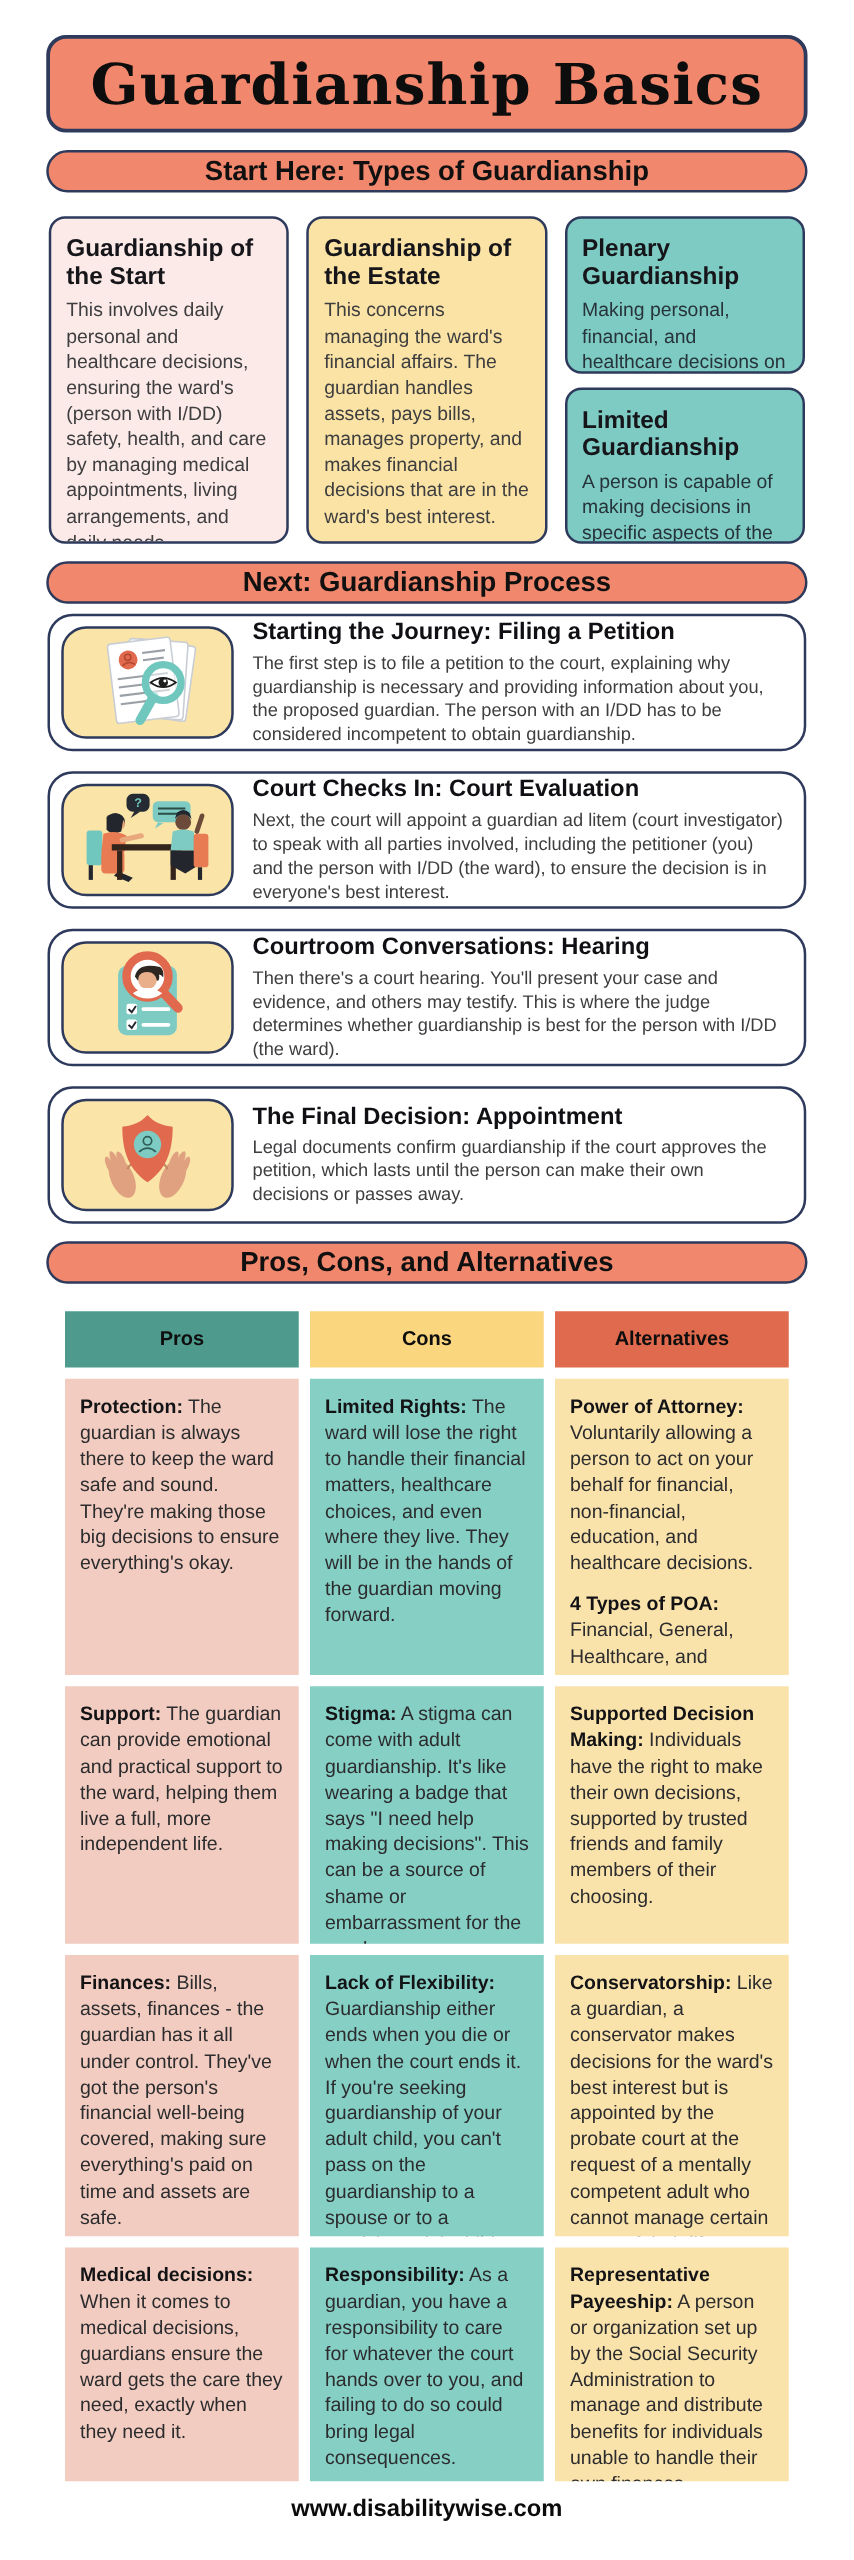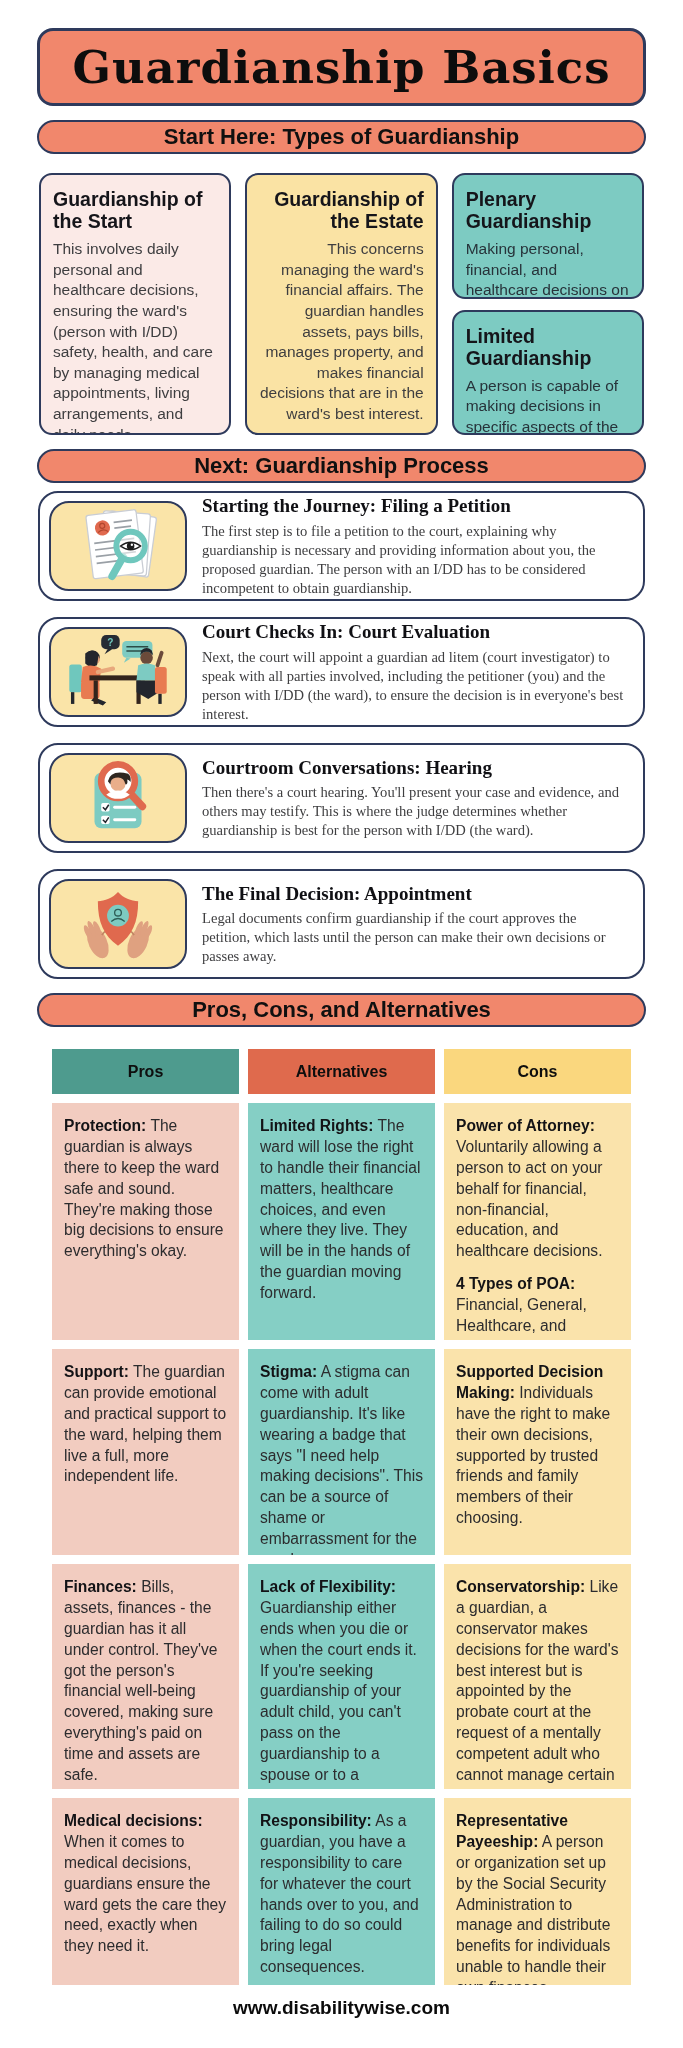--- a/index.html
+++ b/index.html
@@ -28,37 +28,37 @@
   
   .types-row{display:flex;gap:14px;margin:19px 39px 0;height:262px;}
   .types-row .col{flex:1;display:flex;flex-direction:column;gap:11px;}
   .type-card{
     border:2px solid #2E3A5C;border-radius:13px;padding:13px 12px 10px;
     box-sizing:border-box;overflow:hidden;flex:1;
   }
   .type-card h3{margin:0 0 7px;font-size:19.5px;line-height:1.13;color:#15151a;}
   .type-card p{margin:0;font-size:15.5px;line-height:1.33;color:#3e3e40;}
   .type-card.pink{background:#FBEAE7;}
-  .type-card.yellow{background:#FAE3A4;text-align:right;}
+  .type-card.yellow{background:#FAE3A4;}
   .type-card.teal{background:#7DCBC2;}
   .type-card.teal p{color:#27333a;}
   
   .process-card{
     margin:16px 38px 0;height:110px;background:#ffffff;
     border:2px solid #2E3A5C;border-radius:20px;
     display:flex;align-items:center;box-sizing:border-box;overflow:hidden;
   }
   .process-card.first{margin-top:8px;}
   .icon-box{
     width:138px;height:90px;margin-left:9px;flex:none;
     background:#FAE4A8;border:2px solid #2E3A5C;border-radius:20px;
     display:flex;align-items:center;justify-content:center;box-sizing:border-box;
   }
   .icon-box svg{width:132px;height:84px;}
-  .process-text{flex:1;padding:4px 16px 2px 15px;font-family:Liberation Serif, serif;}
+  .process-text{flex:1;padding:4px 16px 2px 15px;}
   .process-text h3{margin:0 0 5px;font-size:19px;line-height:1.1;color:#101014;}
   .process-text p{margin:0;font-size:14.6px;line-height:1.3;color:#3e3e40;}
   
   .table{margin:22px 52px 0;}
   .trow{display:grid;grid-template-columns:1fr 1fr 1fr;gap:9px;}
   .th{
     height:45px;display:flex;align-items:center;justify-content:center;
     font-weight:bold;font-size:16px;color:#0e0e0e;
   }
   .th.c0{background:#4E9B8E;}
@@ -251,22 +251,22 @@
     </div>
   </div>
 
   <div class="bar">
     <span>Pros, Cons, and Alternatives</span>
   </div>
 
   <div class="table">
     <div class="trow head">
       <div class="th c0">Pros</div>
+      <div class="th c1">Cons</div>
       <div class="th c2">Alternatives</div>
-      <div class="th c1">Cons</div>
     </div>
 
     <div class="trow body r1">
       <div class="cell c0">
         <p><strong>Protection:</strong> <span>The guardian is always there to keep the ward safe and sound. They're making those big decisions to ensure everything's okay.</span></p>
       </div>
       <div class="cell c1">
         <p><strong>Limited Rights:</strong> <span>The ward will lose the right to handle their financial matters, healthcare choices, and even where they live. They will be in the hands of the guardian moving forward.</span></p>
       </div>
       <div class="cell c2">

